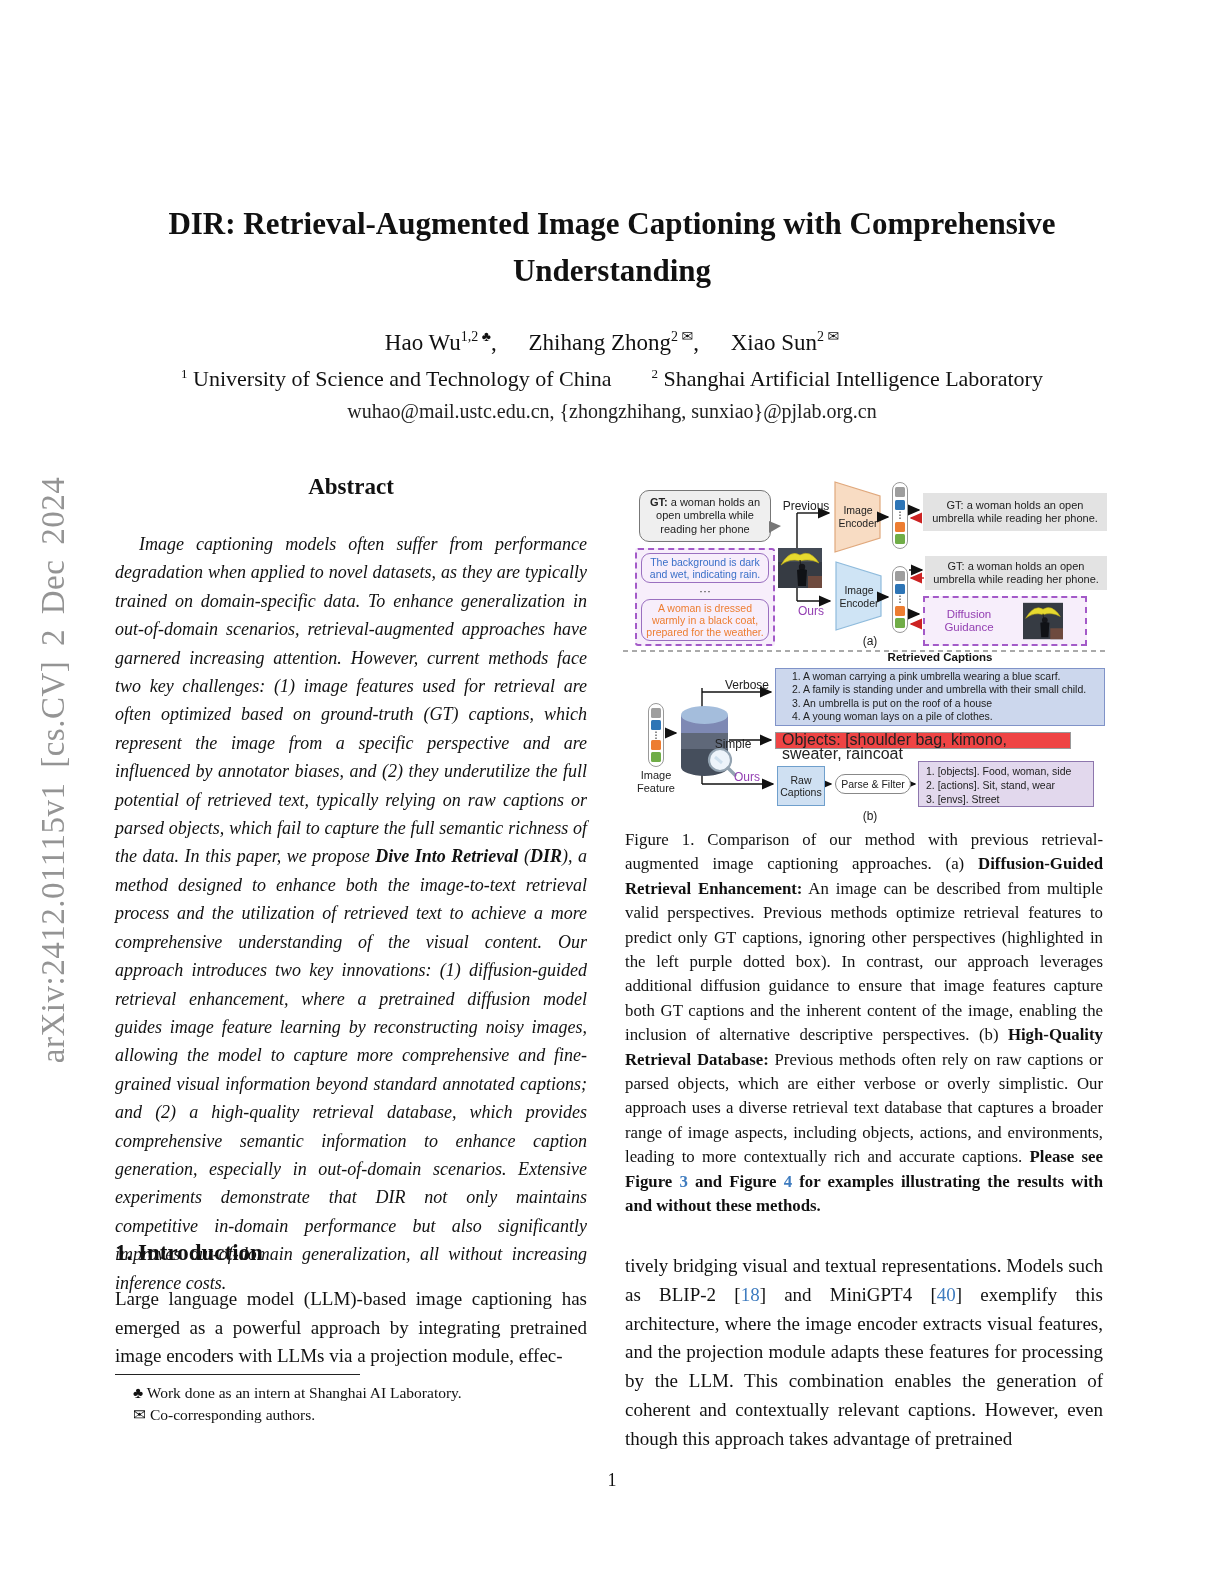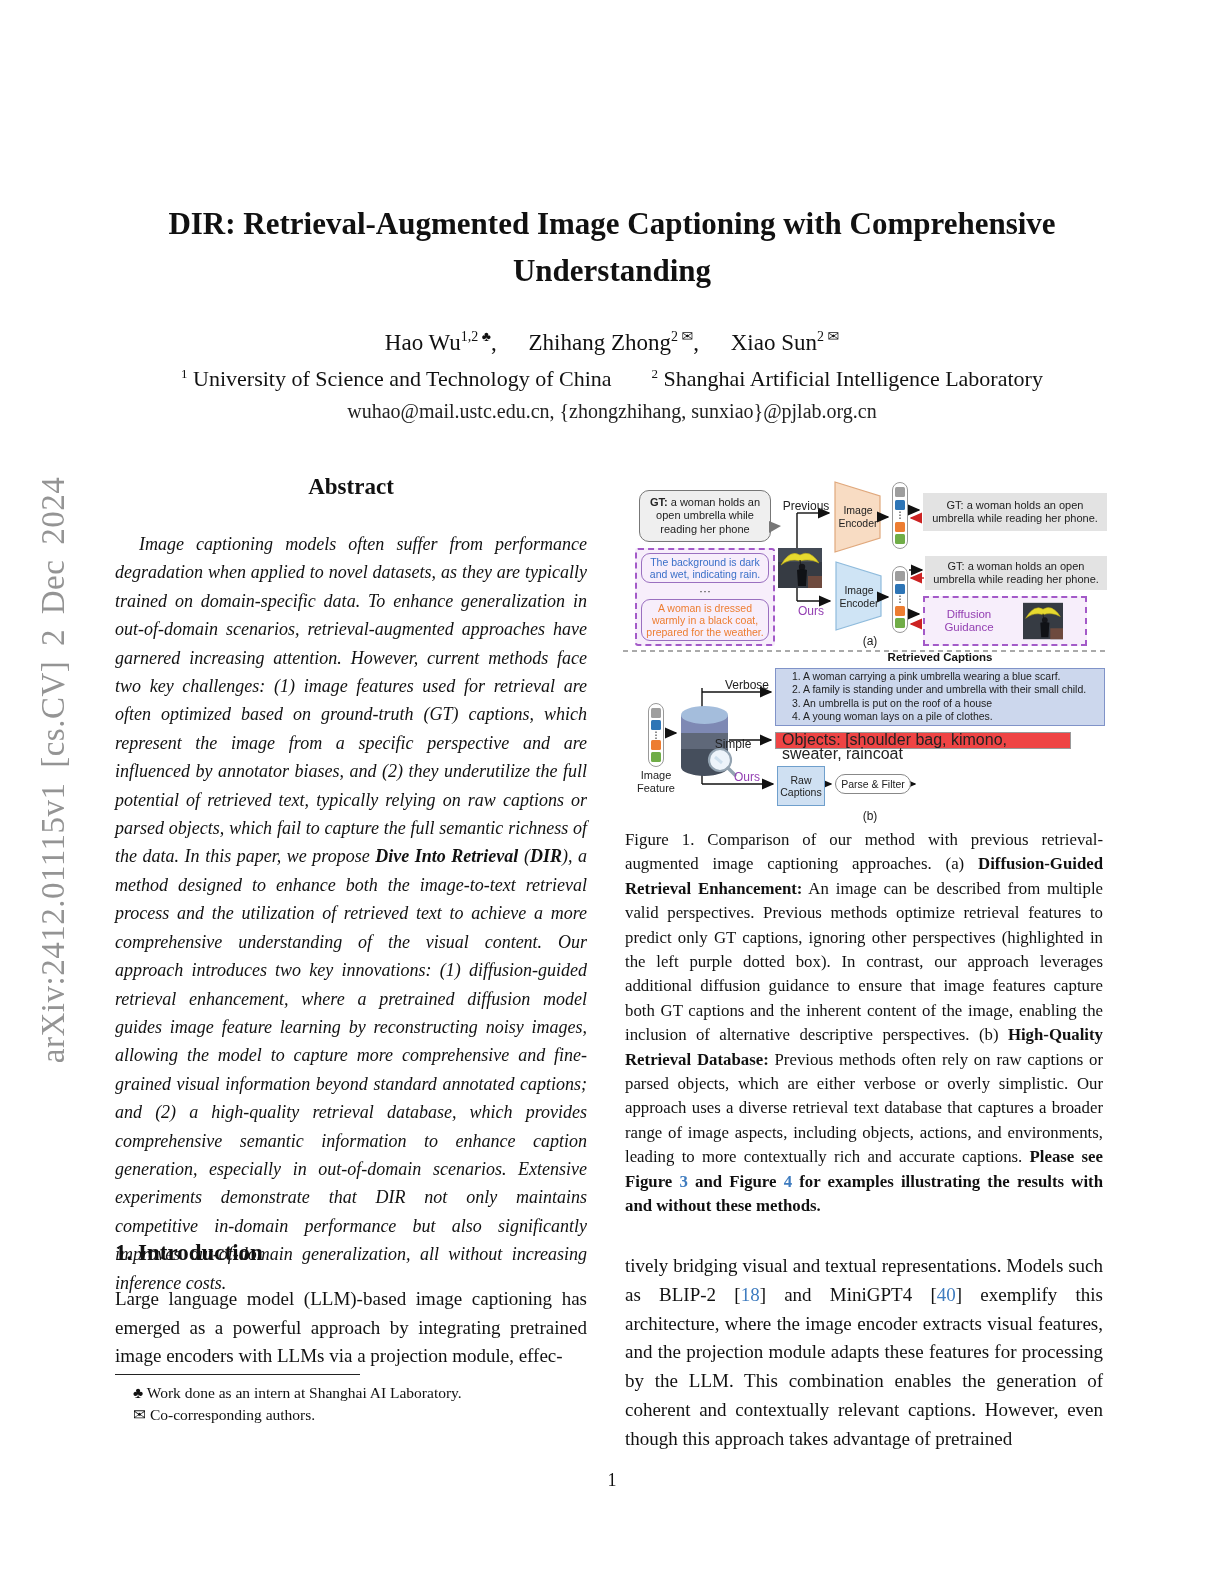--- a/index.html
+++ b/index.html
@@ -249,20 +249,25 @@
       <span class="sq" style="background:#2e75b6"></span>
       <span class="dots">⋮</span>
       <span class="sq" style="background:#ed7d31"></span>
       <span class="sq" style="background:#70ad47"></span>
     </div>
     <div class="abs img-feat-label">Image Feature</div>
 
     <div class="abs fig-label purple" style="left:100px; top:304px; width:48px;">Ours</div>
     <div class="abs raw-box">Raw Captions</div>
     <div class="abs parse-box">Parse &amp; Filter</div>
+    <div class="abs result-box">
+      <div>1. [objects]. Food, woman, side</div>
+      <div>2. [actions]. Sit, stand, wear</div>
+      <div>3. [envs]. Street</div>
+    </div>
     <div class="abs fig-label" style="left:225px; top:343px; width:44px;">(b)</div>
   </div>
 
   <div class="caption"><span>Figure 1.  Comparison of our method with previous retrieval-augmented image captioning approaches.  (a) </span><span class="b">Diffusion-Guided Retrieval Enhancement:</span><span> An image can be described from multiple valid perspectives.  Previous methods optimize retrieval features to predict only GT captions, ignoring other perspectives (highlighted in the left purple dotted box).  In contrast, our approach leverages additional diffusion guidance to ensure that image features capture both GT captions and the inherent content of the image, enabling the inclusion of alternative descriptive perspectives.  (b) </span><span class="b">High-Quality Retrieval Database:</span><span> Previous methods often rely on raw captions or parsed objects, which are either verbose or overly simplistic. Our approach uses a diverse retrieval text database that captures a broader range of image aspects, including objects, actions, and environments, leading to more contextually rich and accurate captions. </span><span class="b">Please see Figure </span><span class="b cite">3</span><span class="b"> and Figure </span><span class="b cite">4</span><span class="b"> for examples illustrating the results with and without these methods.</span></div>
 
   <div class="intro-heading">1. Introduction</div>
   <p class="intro-left">Large language model (LLM)-based image captioning has emerged as a powerful approach by integrating pretrained image encoders with LLMs via a projection module, effec-</p>
 
   <p class="body-right"><span>tively bridging visual and textual representations.  Models such as BLIP-2 [</span><span class="cite">18</span><span>] and MiniGPT4 [</span><span class="cite">40</span><span>] exemplify this architecture, where the image encoder extracts visual features, and the projection module adapts these features for processing by the LLM. This combination enables the generation of coherent and contextually relevant captions.  However, even though this approach takes advantage of pretrained</span></p>
 

